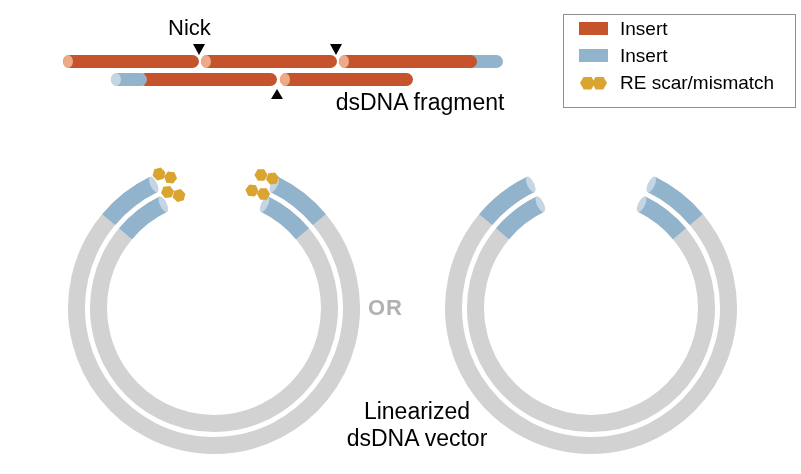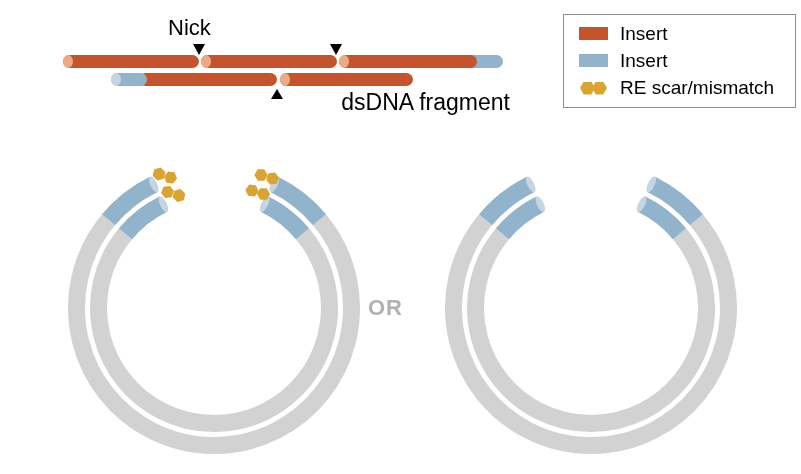--- a/index.html
+++ b/index.html
@@ -15,25 +15,25 @@
   .cap-insert{background:var(--insert-cap);}
   .cap-overlap{background:var(--overlap-cap);}
   .tri-down{position:absolute;width:0;height:0;
     border-left:6.5px solid transparent;border-right:6.5px solid transparent;
     border-top:11px solid var(--arrow);}
   .tri-up{position:absolute;width:0;height:0;
     border-left:6px solid transparent;border-right:6px solid transparent;
     border-bottom:10px solid var(--arrow);}
   .nick-label{position:absolute;left:168px;top:16px;width:62px;text-align:left;
     font-size:22px;line-height:24px;}
-  .fragment-caption{position:absolute;left:330px;top:90px;width:180px;text-align:right;
+  .fragment-caption{position:absolute;left:330px;top:90px;width:180px;text-align:center;
     font-size:23px;line-height:24px;}
   
   .legend{position:absolute;left:563px;top:14px;width:233px;height:94px;
-    border:1.5px solid #8f8f8f;background:#fff;box-sizing:border-box;padding-top:5px;}
+    border:1.5px solid #8f8f8f;background:#fff;box-sizing:border-box;}
   .legend-row{display:flex;align-items:center;height:27px;padding-left:15px;}
   .legend-label{font-size:19px;}
   .swatch{width:29px;height:13px;margin-right:12px;flex:0 0 auto;}
   .swatch-insert{background:var(--insert);}
   .swatch-overlap{background:var(--overlap);}
   .hexpair{position:relative;width:29px;height:14px;margin-right:12px;flex:0 0 auto;}
   .hex{position:absolute;top:1px;width:15px;height:13px;background:var(--scar);
     clip-path:polygon(25% 0,75% 0,100% 50%,75% 100%,25% 100%,0 50%);}
   .hex:nth-child(1){left:1px;}
   .hex:nth-child(2){left:13px;}
@@ -129,14 +129,18 @@
       <ellipse cx="96.72" cy="29.42" rx="8.5" ry="3.4" fill="#c4d5e3" transform="rotate(244 96.72 29.42)"></ellipse>
       <path d="M207.63 49.19 A115.5 115.5 0 1 1 106.37 49.19" fill="none" stroke="#d2d2d2" stroke-width="17"></path>
       <path d="M207.63 49.19 A115.5 115.5 0 0 1 245.48 78.76" fill="none" stroke="#92b3cc" stroke-width="17"></path>
       <path d="M68.52 78.76 A115.5 115.5 0 0 1 106.37 49.19" fill="none" stroke="#92b3cc" stroke-width="17"></path>
       <ellipse cx="207.63" cy="49.19" rx="8.5" ry="3.4" fill="#c4d5e3" transform="rotate(-64 207.63 49.19)"></ellipse>
       <ellipse cx="106.37" cy="49.19" rx="8.5" ry="3.4" fill="#c4d5e3" transform="rotate(244 106.37 49.19)"></ellipse>
     </svg>
 
   <div class="or-label">OR</div>
 
+  <div class="vector-caption">
+    <div>Linearized</div>
+    <div>dsDNA vector</div>
+  </div>
 
 </div>
 
 </body></html>

